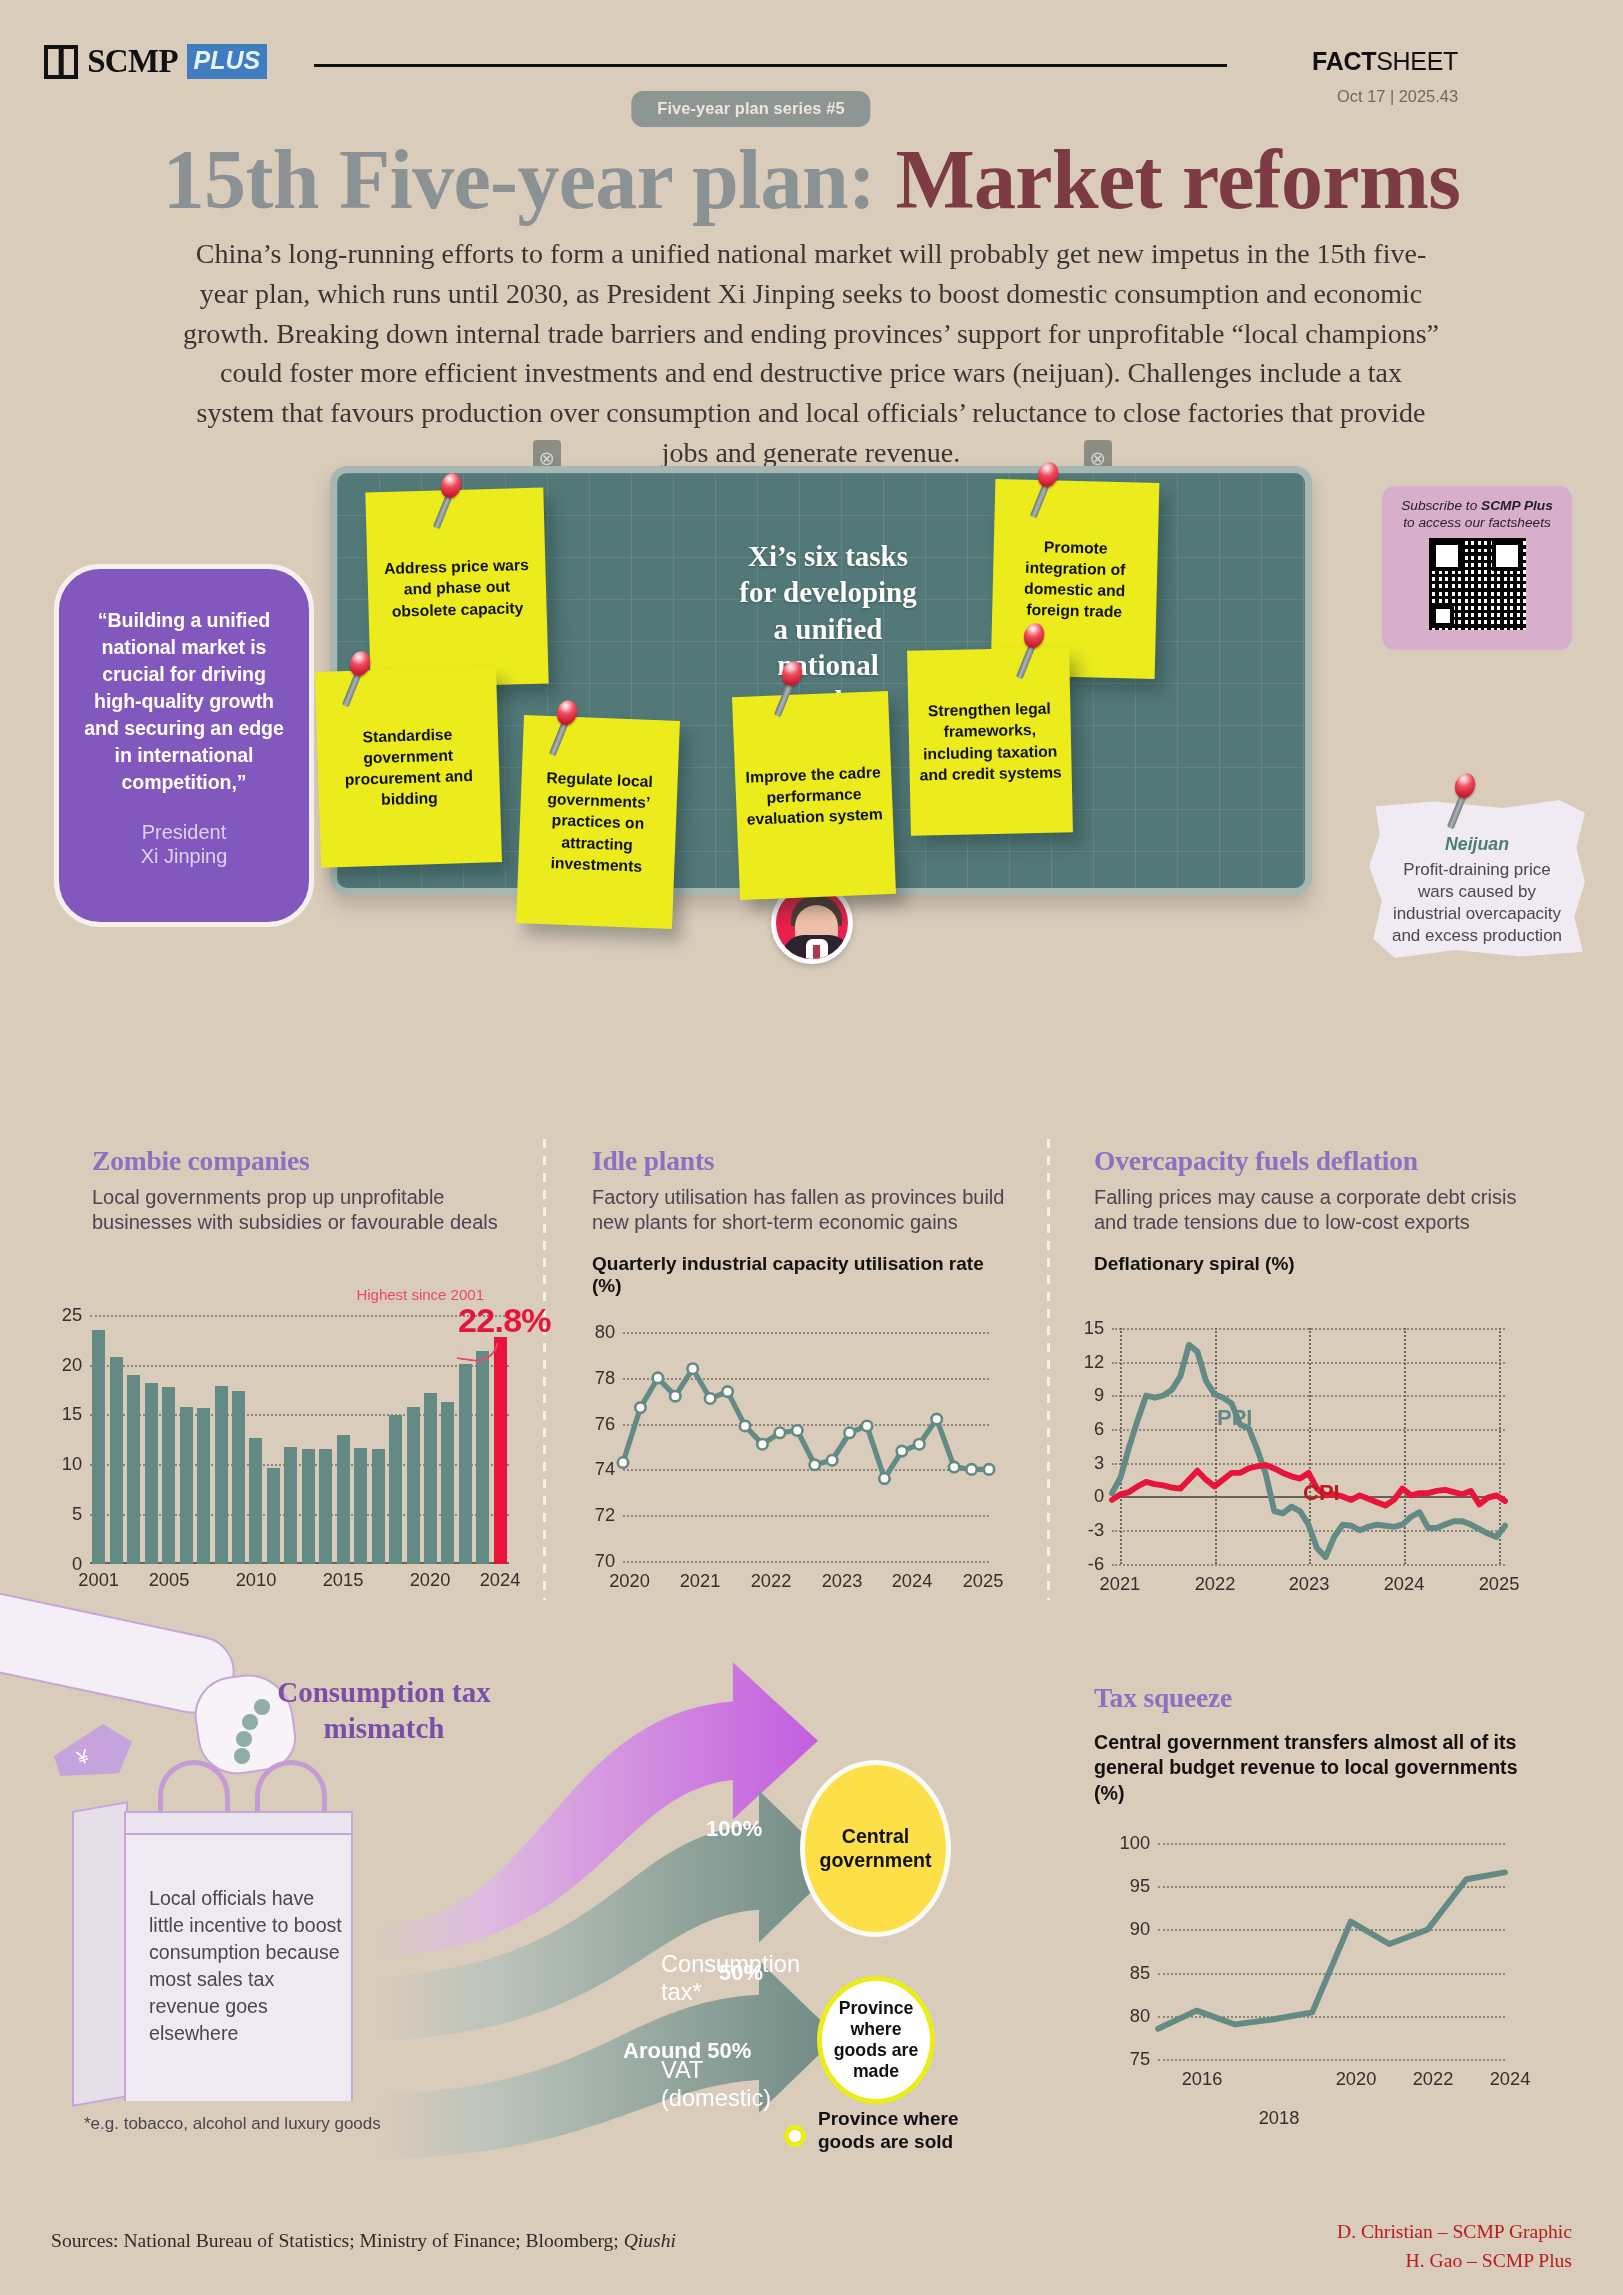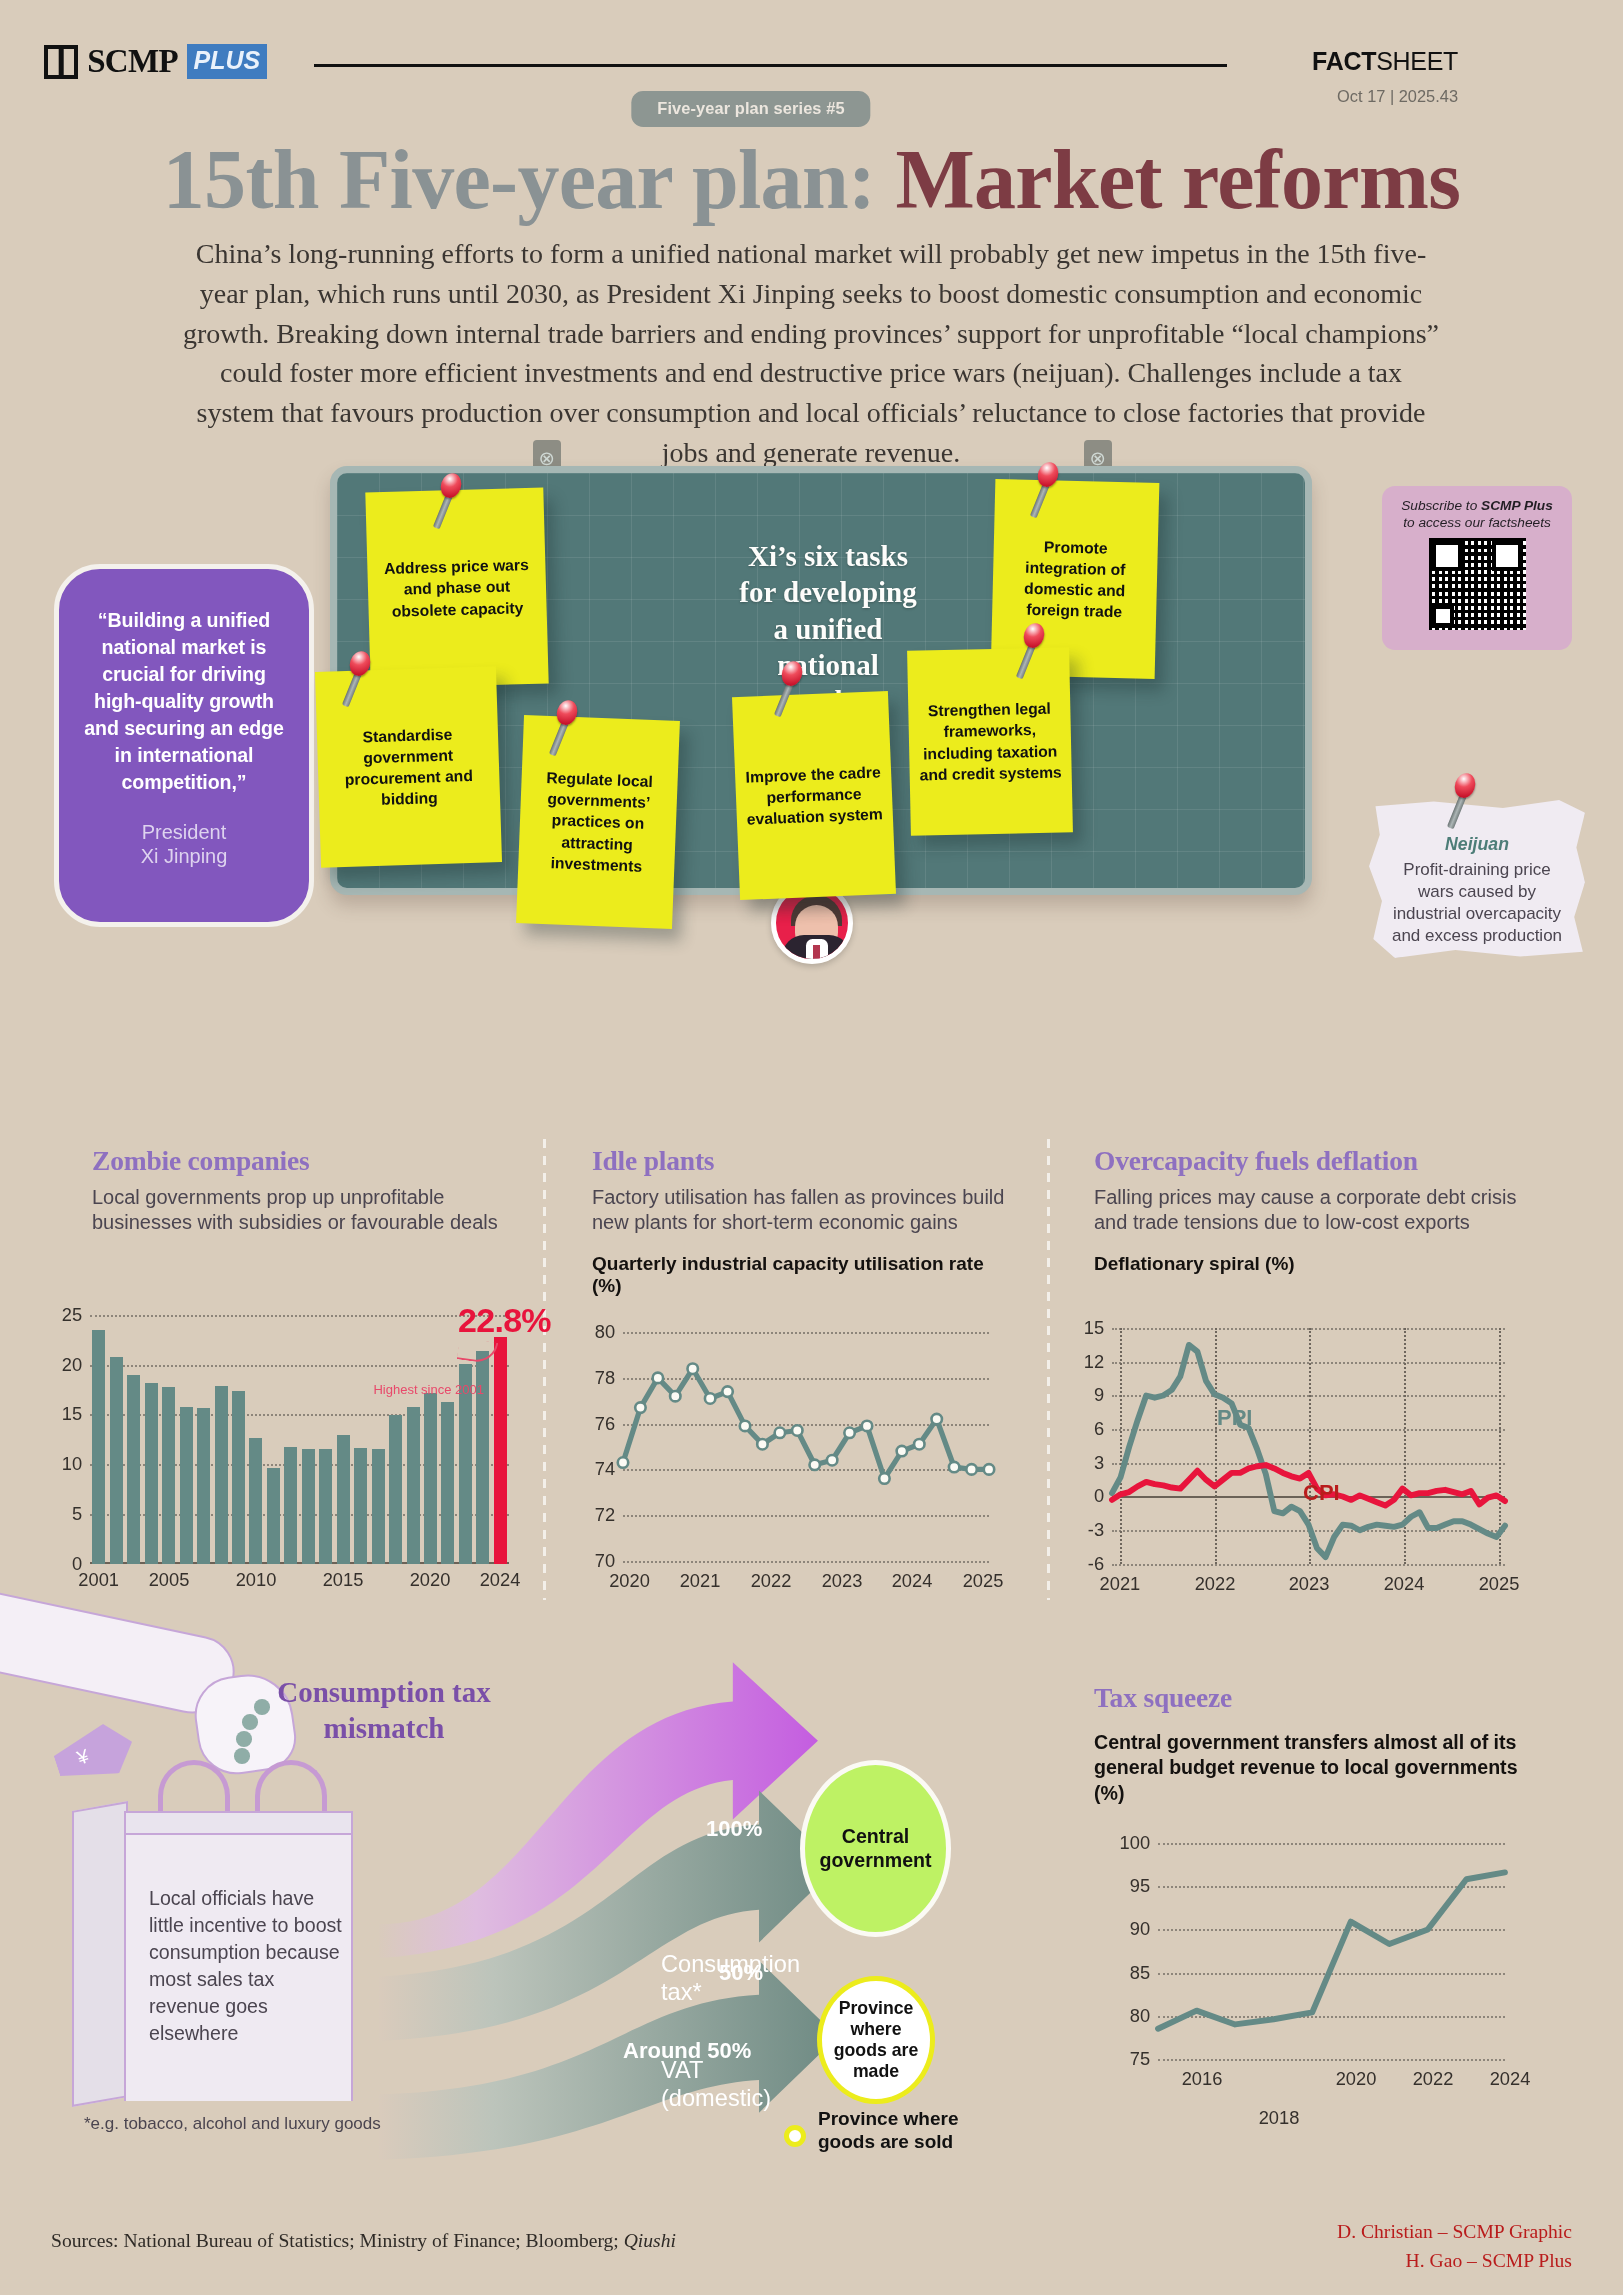--- a/index.html
+++ b/index.html
@@ -126,21 +126,21 @@
   .p-head { margin-top:17px; font-size:19px; font-weight:bold; color:#14110f; }
 
   
   #bars-plot { position:absolute; left:90px; top:1315px; width:419px; height:249px; }
   .grid-h { position:absolute; left:0; right:0; height:0; border-top:2px dotted #8d857a; }
   .ytick { position:absolute; right:100%; margin-right:7.9px; transform:translateY(-50%); font-size:18.3px; color:#35302c; }
   .bar { position:absolute; bottom:0; background:#648a86; }
   .bar.hi { background:#e8143c; }
   #bars-axis { position:absolute; left:90px; top:1569px; width:419px; height:26px; }
   .xlab { position:absolute; transform:translateX(-50%); font-size:18.3px; color:#35302c; }
-  #callout-note { position:absolute; left:353px; top:1382px; width:131px; text-align:right; font-size:13px; color:#e8496a; line-height:1.22; }
+  #callout-note { position:absolute; left:353px; top:1286px; width:131px; text-align:right; font-size:15px; color:#e8496a; line-height:1.22; }
   #callout-val { position:absolute; left:458px; top:1301px; font-family:"Liberation Sans", sans-serif; font-weight:bold; font-size:34px; color:#e8143c; letter-spacing:-0.7px;}
   #callout-arc { position:absolute; left:458px; top:1340px; width:39px; height:22px; border-bottom:2.6px solid #e8496a; border-right:2.6px solid #e8496a; border-radius:0 0 26px 0; transform:rotate(8deg); }
 
   
   .lc { position:absolute; }
   .lc .gl { position:absolute; left:0; right:0; height:0; border-top:2px dotted #8d857a; }
   .lc .gv { position:absolute; top:0; bottom:0; width:0; border-left:2px dotted #6e665d; }
   .lc .yl { position:absolute; right:100%; margin-right:7.9px; transform:translateY(-50%); font-size:18.3px; color:#35302c; }
   .lc .xl { position:absolute; top:100%; margin-top:9.2px; transform:translateX(-50%); font-size:18.3px; color:#35302c; }
   .lc svg { position:absolute; left:0; top:0; overflow:visible; }
@@ -159,21 +159,21 @@
   #handle2 { position:absolute; left:255px; top:1760px; width:72px; height:72px; border:5.9px solid #c69ad3; border-bottom:none; border-radius:39px 39px 0 0; }
   #arm { position:absolute; left:-26px; top:1616px; width:262px; height:79px; background:#f4eff6; border:2.6px solid #c6a6d8; border-radius:0 39px 46px 0; transform:rotate(12deg); }
   #hand { position:absolute; left:196px; top:1675px; width:98px; height:98px; background:#f7f3f9; border:2.6px solid #c6a6d8; border-radius:39px 46px 33px 39px; transform:rotate(-8deg); }
   .bangle { position:absolute; width:15.7px; height:15.7px; border-radius:50%; background:#8fada7; }
   #pricetag { position:absolute; left:55px; top:1728px; width:79px; height:52px; background:#c6a3dc; transform:rotate(-18deg);
      clip-path:polygon(0 30%, 72% 0, 100% 50%, 72% 100%, 0 70%); }
   #pricetag span { position:absolute; left:22px; top:14.4px; color:#fff; font-size:19.6px; }
   #footnote { position:absolute; left:84px; top:2114px; font-size:17px; color:#4b4550; }
 
   #c-gov { position:absolute; left:800px; top:1760px; width:151px; height:177px; border-radius:50%;
-     background:#bef264; border:5.2px solid #fbfaf4; display:flex; align-items:center; justify-content:center;
+     background:#fde047; border:5.2px solid #fbfaf4; display:flex; align-items:center; justify-content:center;
      font-size:19.6px; font-weight:bold; text-align:center; color:#111; line-height:1.22; }
   #p-made { position:absolute; left:817px; top:1976px; width:118px; height:128px; border-radius:50%;
      background:#fff; border:5.2px solid #ecec1c; display:flex; align-items:center; justify-content:center;
      font-size:17.7px; font-weight:bold; text-align:center; color:#111; line-height:1.2; }
   #p-sold-dot { position:absolute; left:784px; top:2125px; width:22px; height:22px; border-radius:50%; background:#fff; border:5.2px solid #ecec1c; }
   #p-sold-lab { position:absolute; left:818px; top:2108px; width:170px; font-size:19px; font-weight:bold; color:#111; line-height:1.2; }
   .flowlab { position:absolute; color:#fff; font-weight:bold; font-size:22px; }
   .flowname { position:absolute; color:#fff; font-size:23.6px; line-height:1.2; }
 
   

